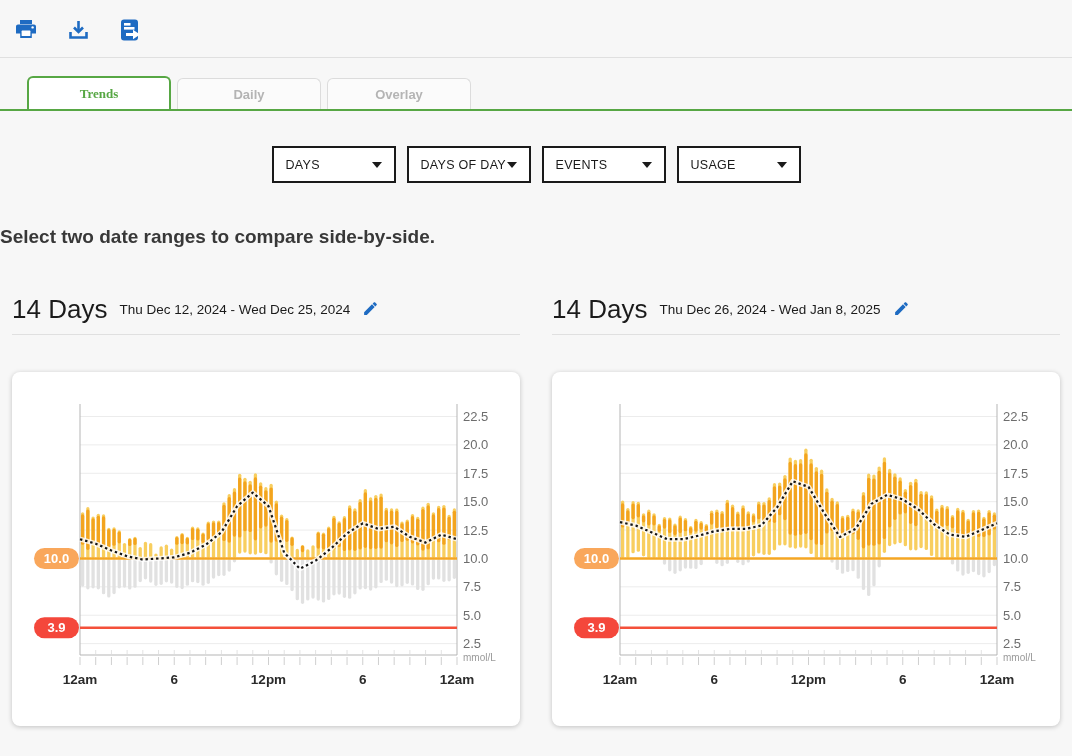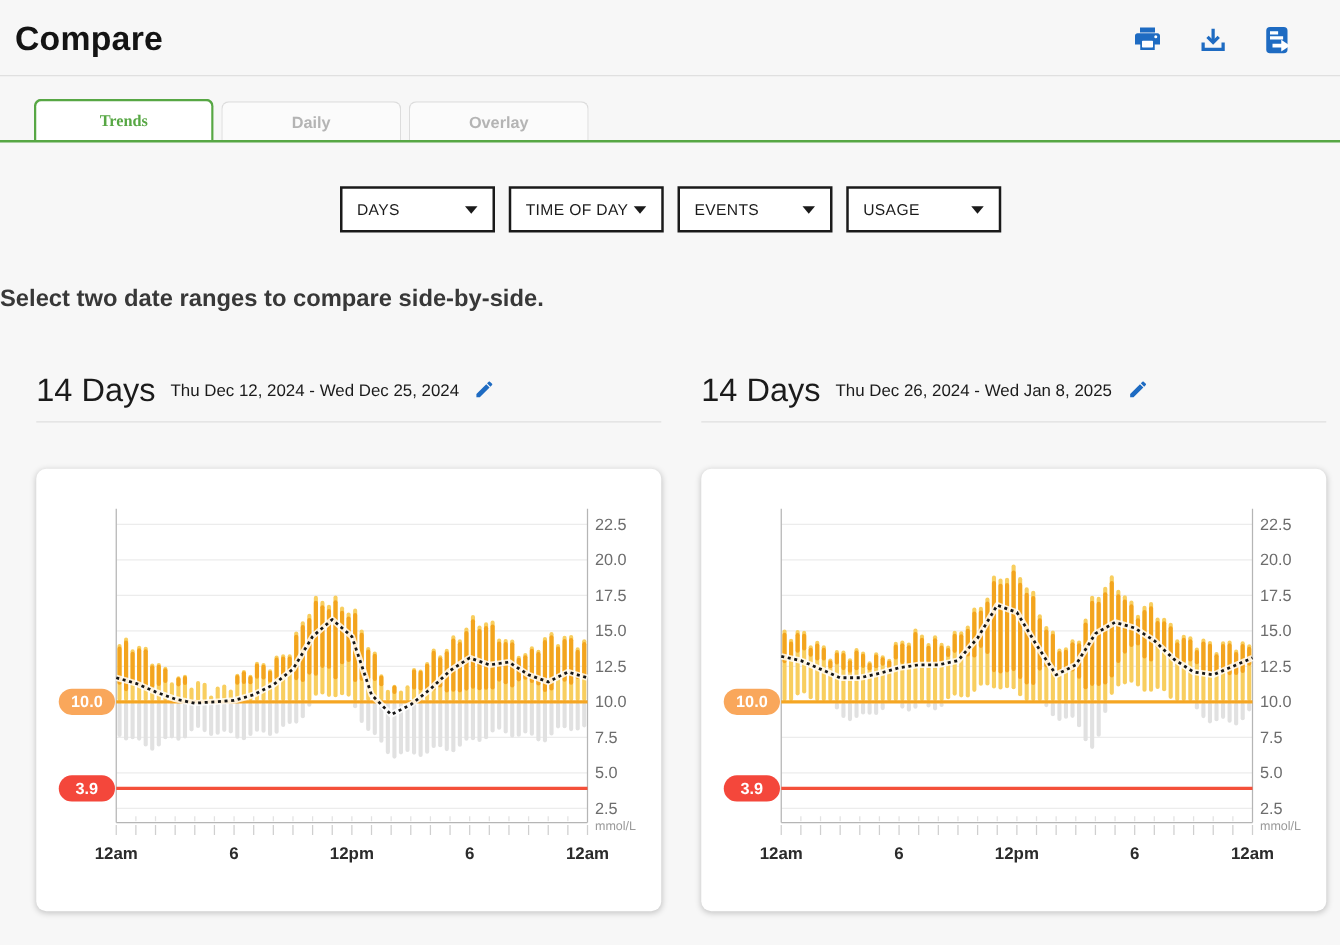--- a/index.html
+++ b/index.html
@@ -29,39 +29,38 @@
   .filter { width:124px; height:37px; background:#fff; border:2px solid #1a1a1a; display:flex;
             align-items:center; justify-content:space-between; padding:0 12px; cursor:pointer; }
   .filter-label { font-size:12.5px; color:#1a1a1a; letter-spacing:.3px; }
   .caret { width:0; height:0; border-left:5px solid transparent; border-right:5px solid transparent;
            border-top:6px solid #1a1a1a; }
 
   
   .instruction { margin-top:43px; font-size:19px; font-weight:bold; color:#383838; }
 
   
-  .panels { display:grid; grid-template-columns:1fr 1fr; column-gap:32px; padding:0 29px; margin-top:46px; }
+  .panels { display:grid; grid-template-columns:1fr 1fr; column-gap:32px; padding:0 12px; margin-top:46px; }
   .panel-header { display:flex; align-items:center; gap:12px; }
   .panel-title { font-size:26px; font-weight:400; color:#1b1b1b; }
   .panel-range { font-size:13.5px; font-weight:normal; color:#1b1b1b; }
   .edit-btn { background:none; border:none; cursor:pointer; padding:0; display:flex; align-items:center; }
   .panel-divider { border-bottom:1px solid #e0e0e0; margin-top:9px; }
 
   .card { margin-top:37px; background:#fff; border-radius:8px; box-shadow:0 1px 5px rgba(0,0,0,.22);
           height:354px; padding-top:16px; }
   .chart { width:500px; margin:0 auto; }
   .chart svg text { font-family:"Liberation Sans","DejaVu Sans",sans-serif; }
 </style>
 </head>
 <body>
 
 <div class="page">
 
   <div class="header">
-    <h1 class="page-title">Compare</h1>
     <div class="header-actions">
       <button class="icon-btn">
         <span>
           <svg width="26" height="24" viewBox="0 0 24 24">
             <path fill="#1e6bc2" d="M6 2h12v4H6z"></path>
             <path fill="#1e6bc2" d="M4 6.5h16c1.1 0 2 .9 2 2v7h-4.2v4.5H6.2v-4.5H2v-7c0-1.1.9-2 2-2z"></path>
             <rect x="7.6" y="12.6" width="8.8" height="5.4" rx="0.6" fill="#ffffff"></rect>
             <circle cx="18.6" cy="9.4" r="1.2" fill="#ffffff"></circle>
           </svg>
         </span>
@@ -106,21 +105,21 @@
     </div>
   </div>
   <div class="tabbar-underline"></div>
 
   <div class="filters">
     <div class="filter">
       <span class="filter-label">DAYS</span>
       <span class="caret"></span>
     </div>
     <div class="filter">
-      <span class="filter-label">TIME OF DAY</span>
+      <span class="filter-label">DAYS OF DAY</span>
       <span class="caret"></span>
     </div>
     <div class="filter">
       <span class="filter-label">EVENTS</span>
       <span class="caret"></span>
     </div>
     <div class="filter">
       <span class="filter-label">USAGE</span>
       <span class="caret"></span>
     </div>

